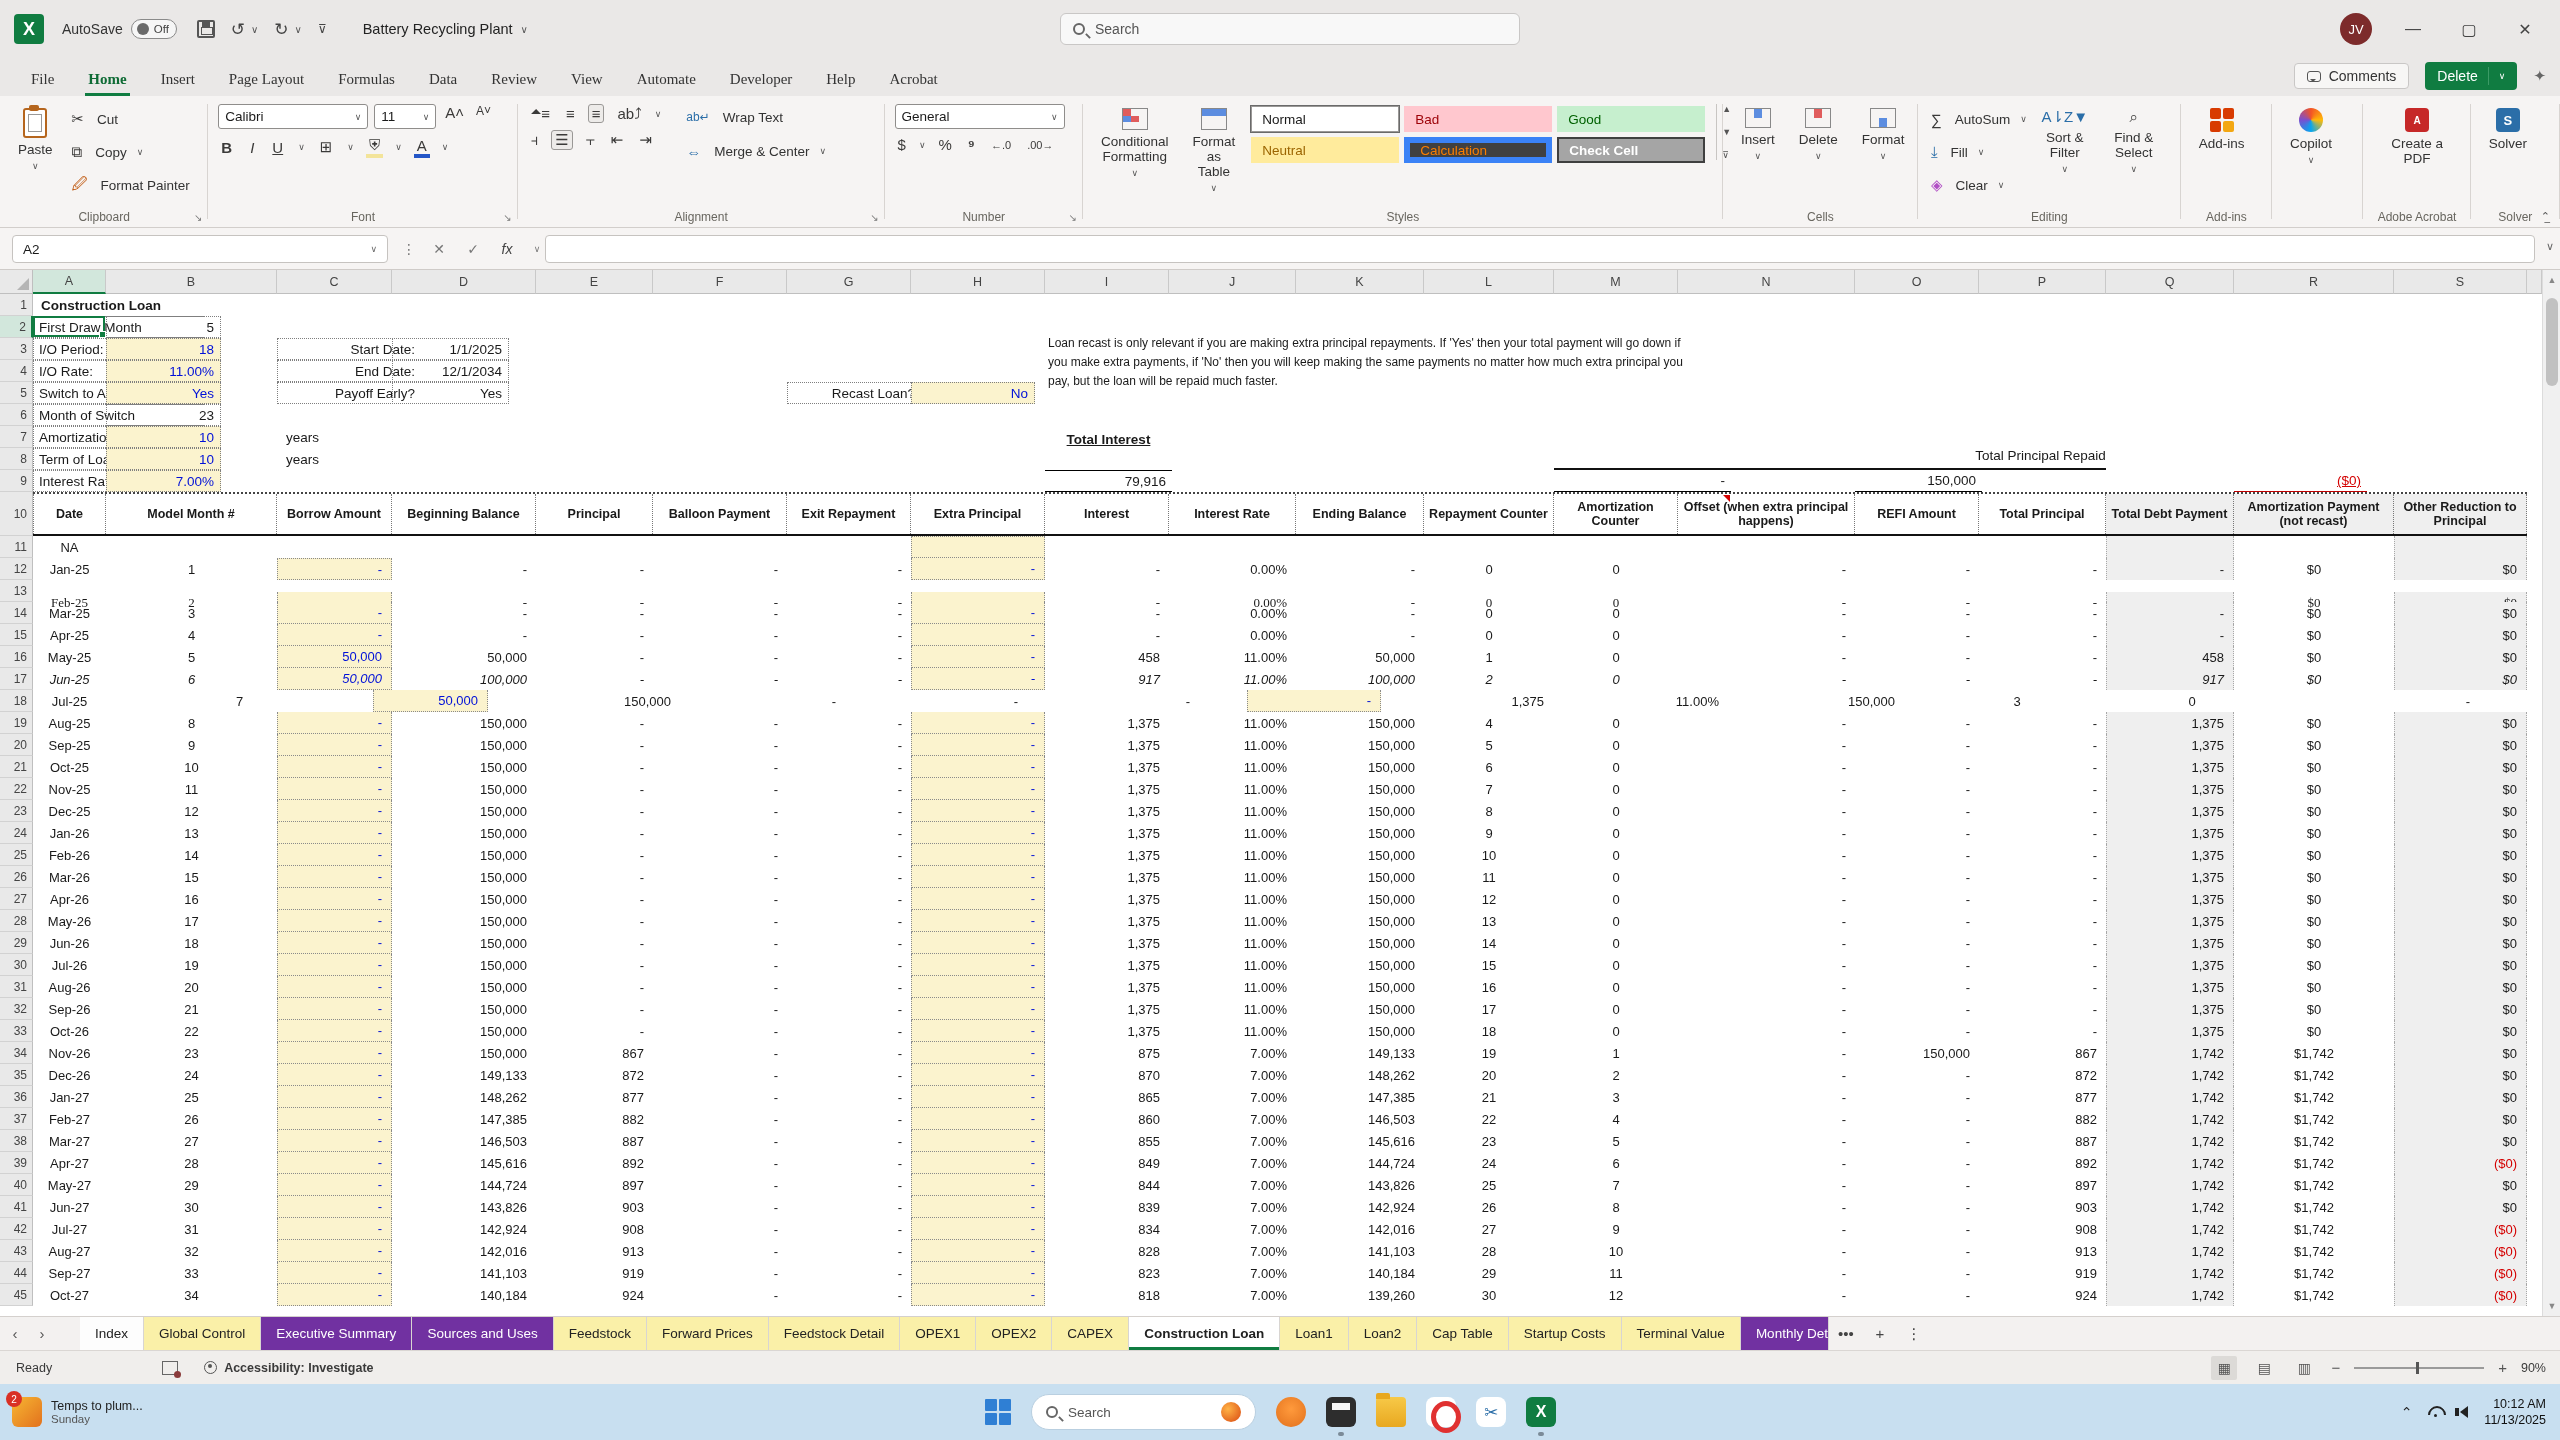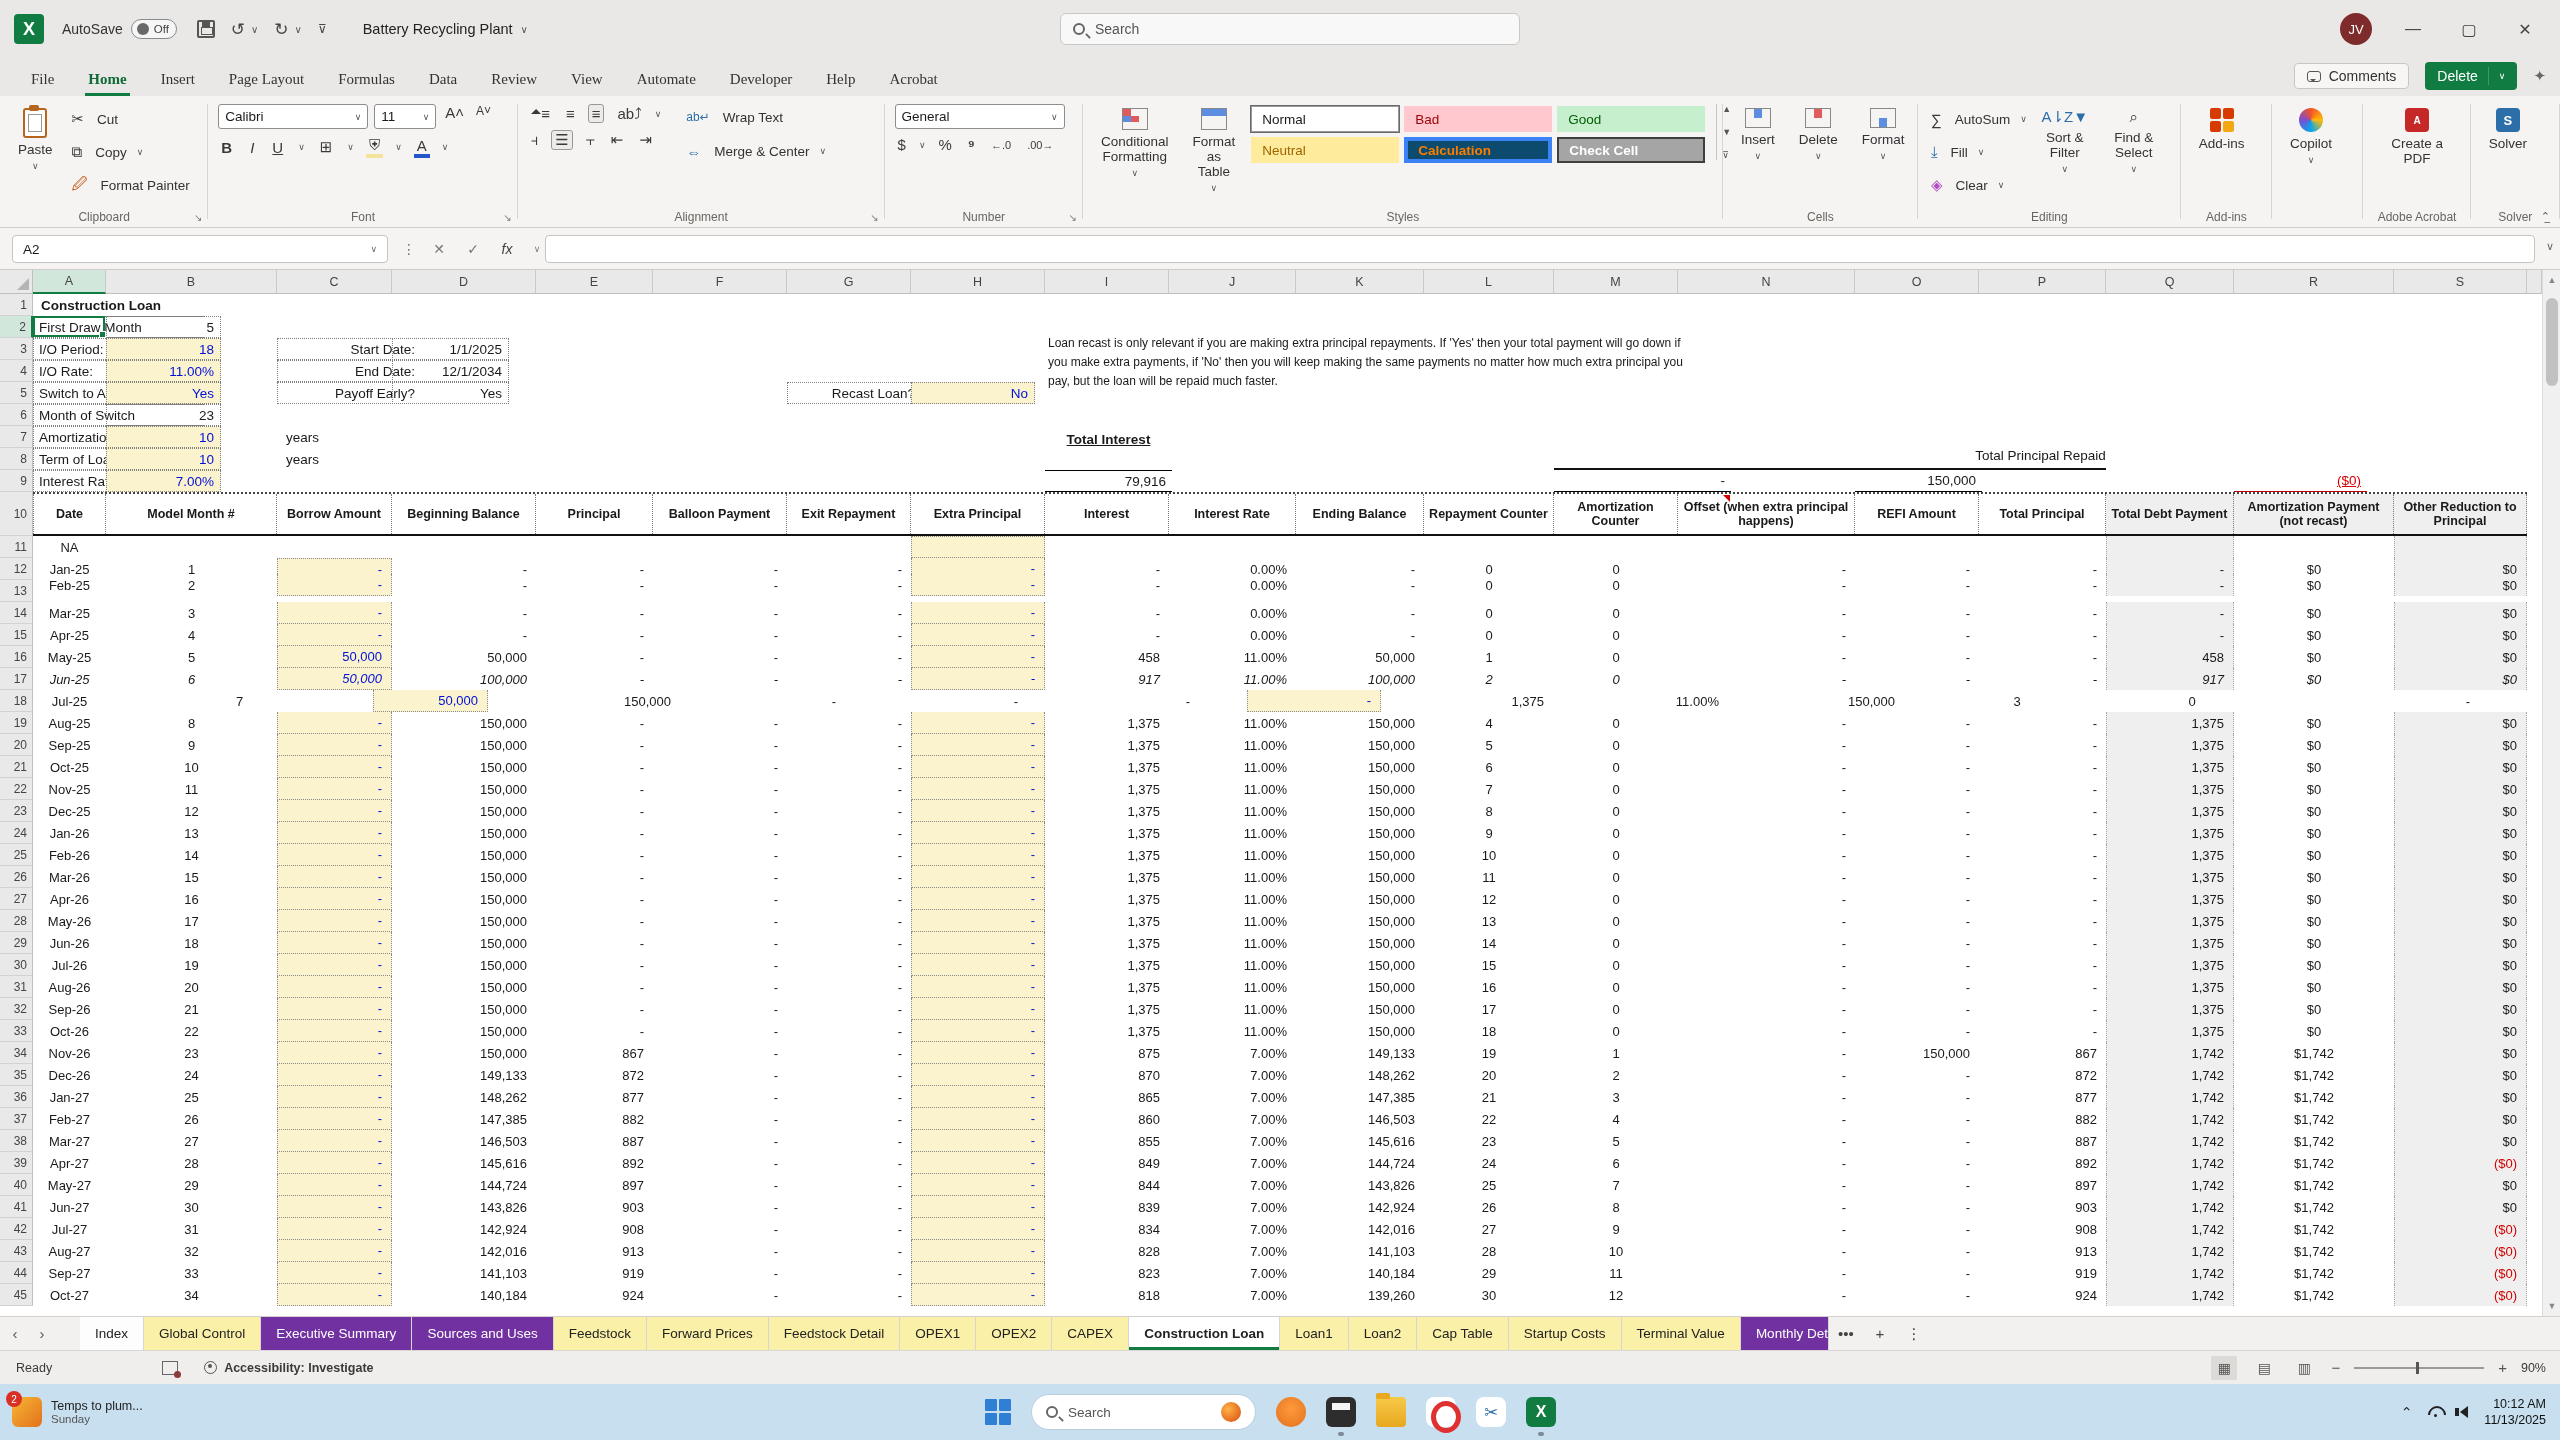--- a/index.html
+++ b/index.html
@@ -57,21 +57,21 @@
   .clip-icon:after { content:""; position:absolute; left:3px; top:4px; width:12px; height:16px; background:#fff; border:1px solid #999; }
   .cf-icon,.ft-icon { width:26px; height:22px; display:grid; grid-template-columns:1fr 1fr 1fr; grid-template-rows:1fr 1fr 1fr; border:1px solid #888; }
   .cf-icon span:nth-child(1){background:#e05c5c;} .cf-icon span:nth-child(4){background:#5c8de0;} .cf-icon span:nth-child(5){background:#e05c5c;}
   .ft-icon span:nth-child(-n+3){background:#5c8de0;}
   .style-gal { display:grid; grid-template-columns:repeat(3,148px); grid-template-rows:26px 26px; gap:5px; margin-top:2px; }
   .sg { display:flex; align-items:center; padding:0 10px; font-size:13.5px; border:1px solid transparent; }
   .sg-normal { background:#fff; border:1px solid #9a9896; outline:1px solid #6a6a6a; }
   .sg-bad { background:#FFC7CE; color:#9C0006; }
   .sg-good { background:#C6EFCE; color:#006100; }
   .sg-neutral { background:#FFEB9C; color:#9C6500; }
-  .sg-calc { background:#0c4a6e; color:#FA7D00; font-weight:bold; border:4px solid #3b82f6; }
+  .sg-calc { background:#404040; color:#FA7D00; font-weight:normal; border:6px solid #3b82f6; }
   .sg-check { background:#A5A5A5; color:#fff; font-weight:bold; border:2px solid #3F3F3F; }
   .galarrows { display:flex; flex-direction:column; justify-content:space-between; height:56px; border-left:1px solid #c8c5c2; padding-left:5px; margin-left:3px; font-size:9px; color:#555; }
   .cellicon { width:26px; height:20px; display:grid; grid-template-columns:1fr 1fr 1fr; grid-template-rows:1fr 1fr; border:1px solid #888; }
   .cellicon.ins span:nth-child(2){background:#5c8de0;} .cellicon.del span:nth-child(2){background:#e05c5c;} .cellicon.fmt span:nth-child(5){background:#5c8de0;}
   .addins-icon { width:24px; height:24px; display:grid; grid-template-columns:1fr 1fr; grid-template-rows:1fr 1fr; gap:2px; }
   .addins-icon span { background:#d83b01; border-radius:2px; }
   .addins-icon span:nth-child(4) { background:#f3a712; }
   .copilot-icon { width:24px; height:24px; border-radius:50%; background:conic-gradient(#f35325,#ffba08,#05a6f0,#7a4fd0,#f35325); }
   .pdf-icon { width:24px; height:24px; background:#c62828; border-radius:4px; color:#fff; font-size:10px; font-weight:bold; display:flex; align-items:center; justify-content:center; }
   .solver-icon { width:24px; height:24px; background:#2b6ea8; border-radius:4px; color:#fff; font-size:13px; font-weight:bold; display:flex; align-items:center; justify-content:center; }
@@ -688,21 +688,21 @@
           <div class="dc c-r" style="width: 128px;">-</div>
           <div class="dc c-c" style="width: 130px;">0</div>
           <div class="dc c-c" style="width: 124px;">0</div>
           <div class="dc c-r" style="width: 177px;">-</div>
           <div class="dc c-r" style="width: 124px;">-</div>
           <div class="dc c-r" style="width: 127px;">-</div>
           <div class="dc c-r g" style="width: 128px;">-</div>
           <div class="dc c-c" style="width: 160px;">$0</div>
           <div class="dc c-r g" style="width: 133px;">$0</div>
         </div>
-        <div class="drow" style="top: 304px;">
+        <div class="drow" style="top: 322px; font-family: Liberation Serif, serif;">
           <div class="dc c-c" style="width: 73px;">Feb-25</div>
           <div class="dc c-c" style="width: 171px;">2</div>
           <div class="dc c-r y blue" style="width: 115px;">-</div>
           <div class="dc c-r" style="width: 144px;">-</div>
           <div class="dc c-r" style="width: 117px;">-</div>
           <div class="dc c-r" style="width: 134px;">-</div>
           <div class="dc c-r" style="width: 124px;">-</div>
           <div class="dc c-r y blue" style="width: 134px;">-</div>
           <div class="dc c-r" style="width: 124px;">-</div>
           <div class="dc c-r" style="width: 127px;">0.00%</div>

